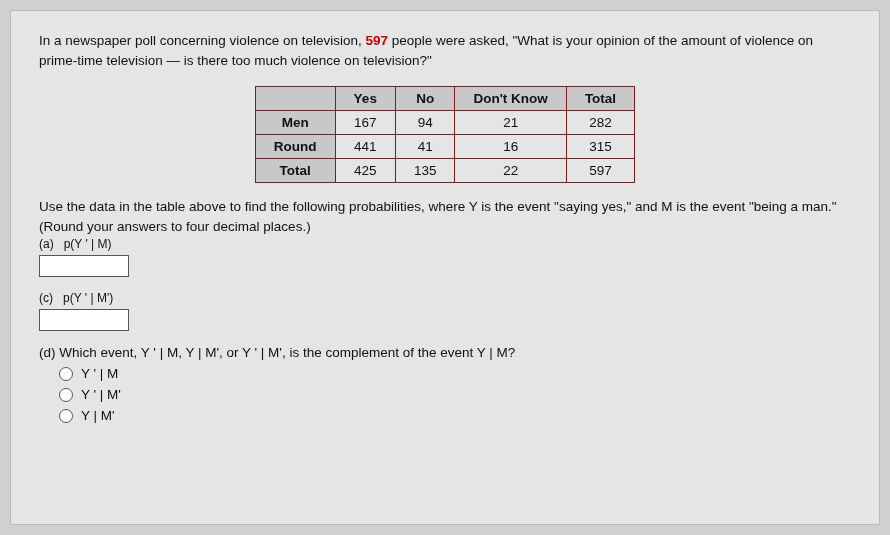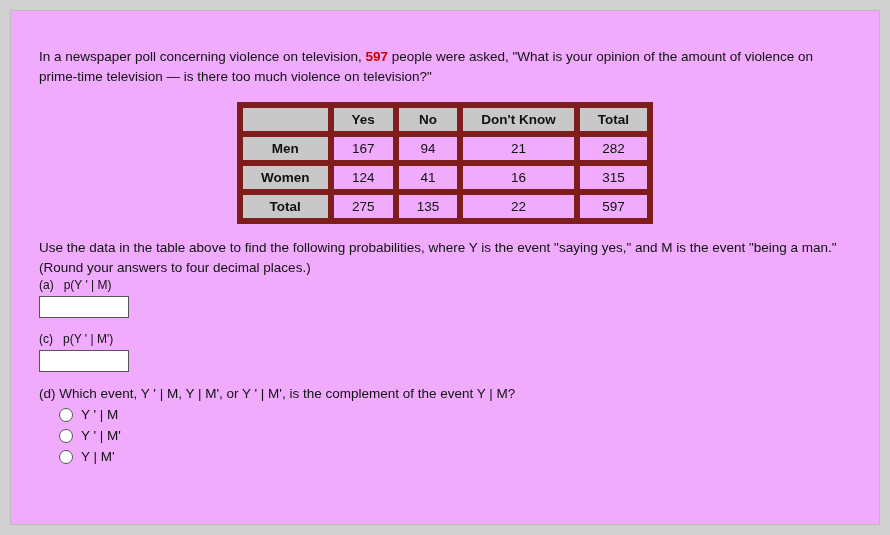--- a/index.html
+++ b/index.html
@@ -7,43 +7,43 @@
       font-family: Arial, sans-serif;
       font-size: 14px;
       background: #d0d0d0;
       width: 890px;
       min-height: 535px;
       display: flex;
       align-items: center;
       justify-content: center;
     }
     .page {
-      background: #f0abfc;
+      background: #e5e5e5;
       width: 870px;
       min-height: 515px;
-      padding: 36px 28px;
+      padding: 20px 28px;
       border: 1px solid #bbb;
     }
     .intro-text {
       font-size: 13.5px;
       line-height: 1.5;
       margin-bottom: 14px;
       color: #111;
     }
     .highlight {
       color: #cc0000;
       font-weight: bold;
     }
     table {
       border-collapse: collapse;
       margin: 0 auto 14px auto;
       font-size: 13.5px;
     }
     table th, table td {
-      border: 6px solid #7f1d1d;
+      border: 1px solid #7f1d1d;
       padding: 4px 18px;
       text-align: center;
       color: #111;
     }
     table thead th {
       background: #c8c8c8;
       font-weight: bold;
     }
     table tbody td:first-child {
       background: #c8c8c8;
@@ -114,29 +114,29 @@
     </thead>
     <tbody>
       <tr>
         <td>Men</td>
         <td>167</td>
         <td>94</td>
         <td>21</td>
         <td>282</td>
       </tr>
       <tr>
-        <td>Women</td>
-        <td>124</td>
+        <td>Round</td>
+        <td>441</td>
         <td>41</td>
         <td>16</td>
         <td>315</td>
       </tr>
       <tr>
         <td>Total</td>
-        <td>275</td>
+        <td>425</td>
         <td>135</td>
         <td>22</td>
         <td>597</td>
       </tr>
     </tbody>
   </table>
 
   <p class="instruction-text">Use the data in the table above to find the following probabilities, where Y is the event "saying yes," and M is the event "being a man." (Round your answers to four decimal places.)</p>
 
   <div class="question-block">

